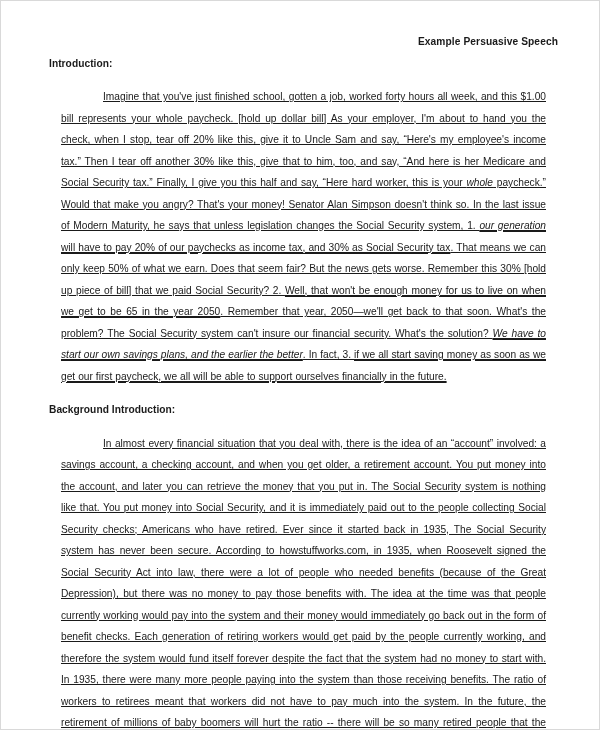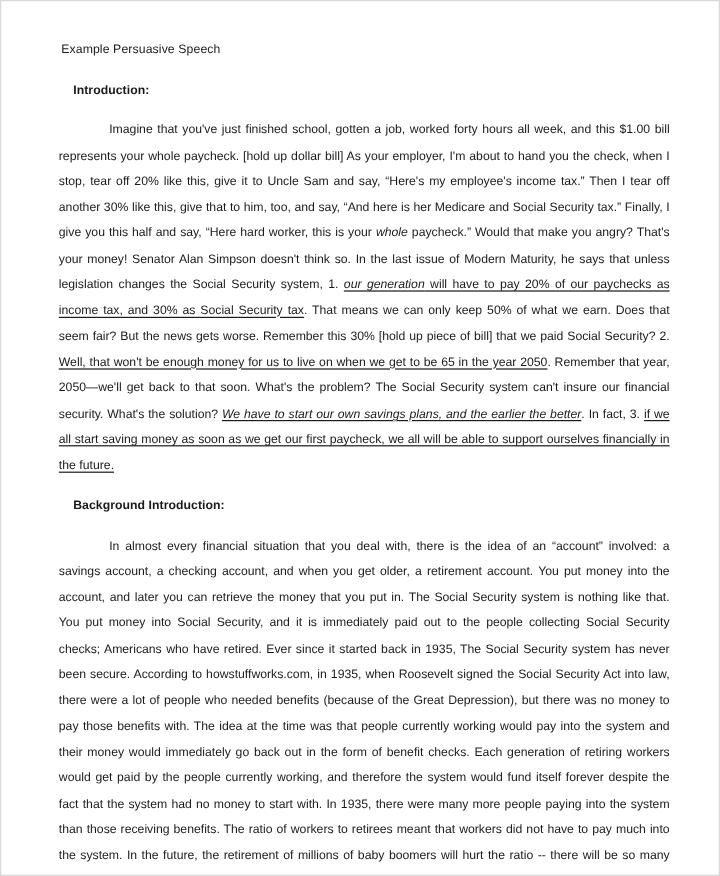--- a/index.html
+++ b/index.html
@@ -24,43 +24,44 @@
   .sheet {
     position: absolute;
     left: 0;
     top: 0;
     width: 598px;
     height: 728px;
     box-sizing: border-box;
     padding: 14px 41px 0 48px;
   }
   .doc-title {
-    text-align: left;
-    font-weight: normal;
+    text-align: right;
+    font-weight: bold;
     font-size: 10.2px;
     letter-spacing: 0.1px;
     line-height: 21.5px;
     margin: 0 0 0 2px;
     padding-top: 16px;
   }
   .heading {
     font-weight: bold;
     font-size: 10.2px;
     letter-spacing: 0.05px;
     line-height: 21.5px;
-    margin: 12px;
+    margin: 0;
     text-align: left;
   }
   .para {
     font-size: 10.2px;
     line-height: 21.5px;
-    margin: 0;
+    margin: 12px;
     text-align: justify;
     text-justify: inter-word;
     word-spacing: 0.15px;
+    text-decoration: underline;
   }
   .para.indent {
     text-indent: 42px;
   }
   .spacer {
     height: 21.5px;
     line-height: 21.5px;
     font-size: 10.2px;
   }
   .u   { text-decoration: underline; text-underline-offset: 1.5px; }

